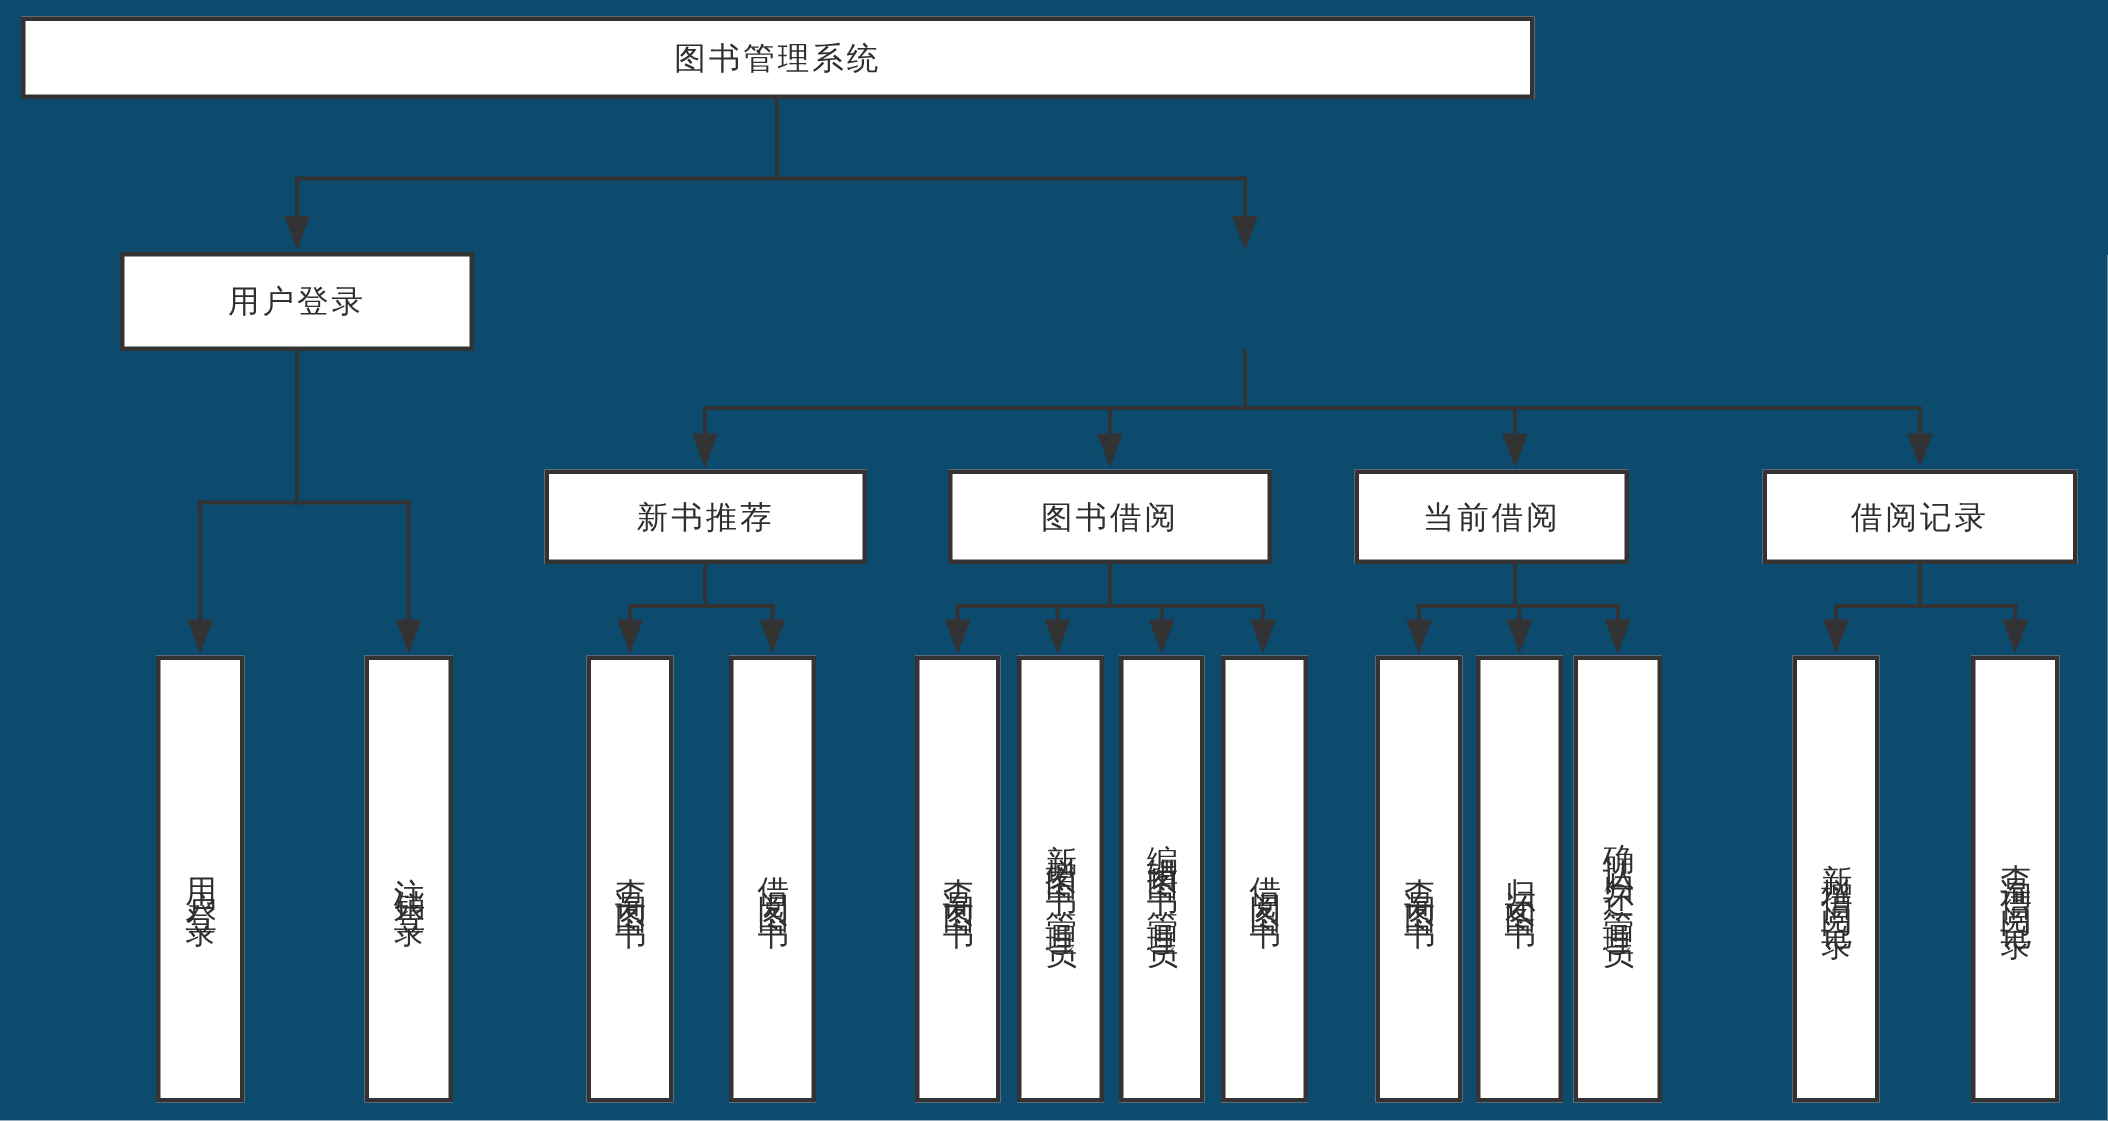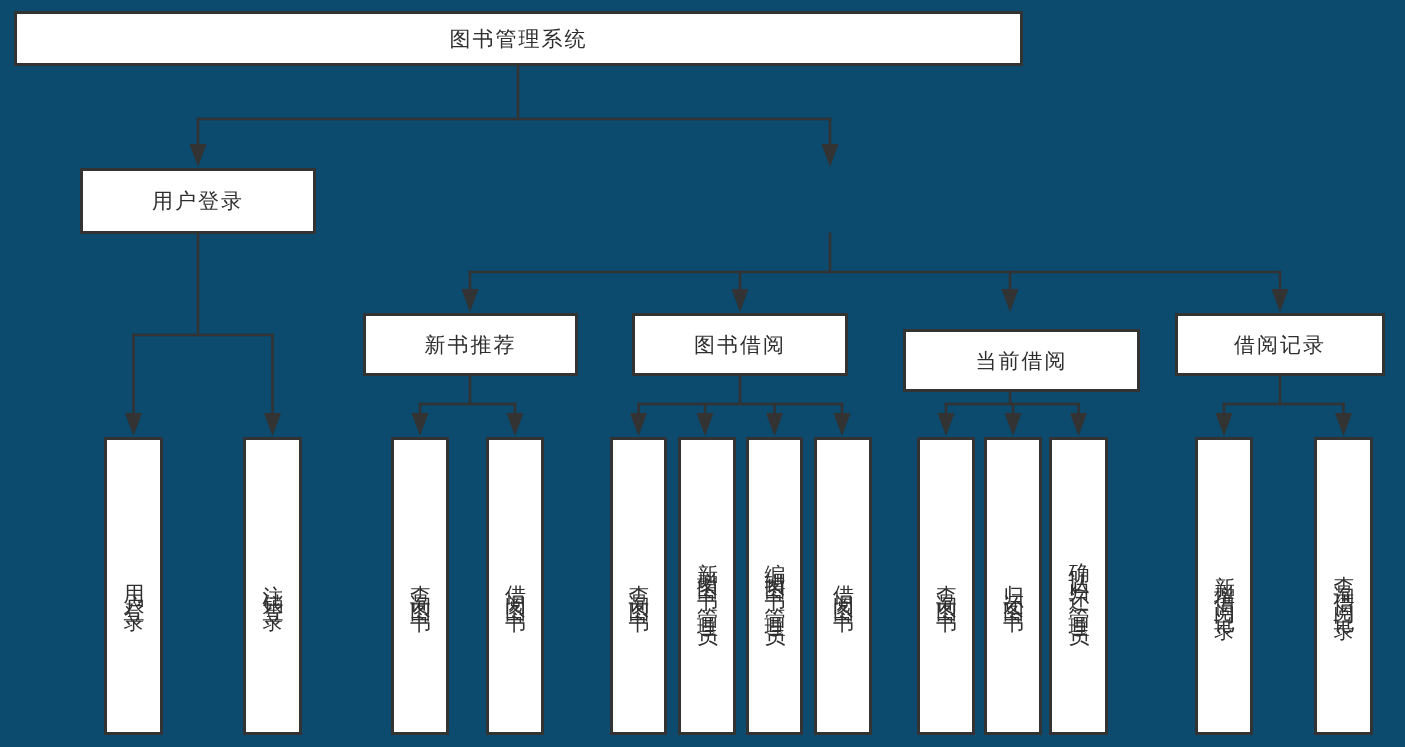--- a/index.html
+++ b/index.html
@@ -105,21 +105,21 @@
       <line x1="1343.5" y1="404" x2="1343.5" y2="419" stroke="#333333" stroke-width="2.6" stroke-linecap="square"></line>
       <polygon points="1335,413 1352,413 1343.5,436" fill="#333333"></polygon>
     </svg>
 
   <div class="node" style="left:14px;top:11px;width:1009px;height:55px;">图书管理系统</div>
 
   <div class="node" style="left:80px;top:168px;width:236px;height:66px;">用户登录</div>
 
   <div class="node" style="left:363px;top:313px;width:215px;height:63px;">新书推荐</div>
   <div class="node" style="left:632px;top:313px;width:216px;height:63px;">图书借阅</div>
-  <div class="node" style="left:903px;top:313px;width:237px;height:63px;margin-top:16px;">当前借阅</div>
+  <div class="node" style="left:903px;top:313px;width:183px;height:63px;">当前借阅</div>
   <div class="node" style="left:1175px;top:313px;width:210px;height:63px;">借阅记录</div>
 
   <div class="node leaf" style="left:104px;top:437px;width:59px;height:298px;">
     <span class="vtext">用户登录</span>
   </div>
   <div class="node leaf" style="left:243px;top:437px;width:59px;height:298px;">
     <span class="vtext">注销登录</span>
   </div>
 
   <div class="node leaf" style="left:391px;top:437px;width:58px;height:298px;">

